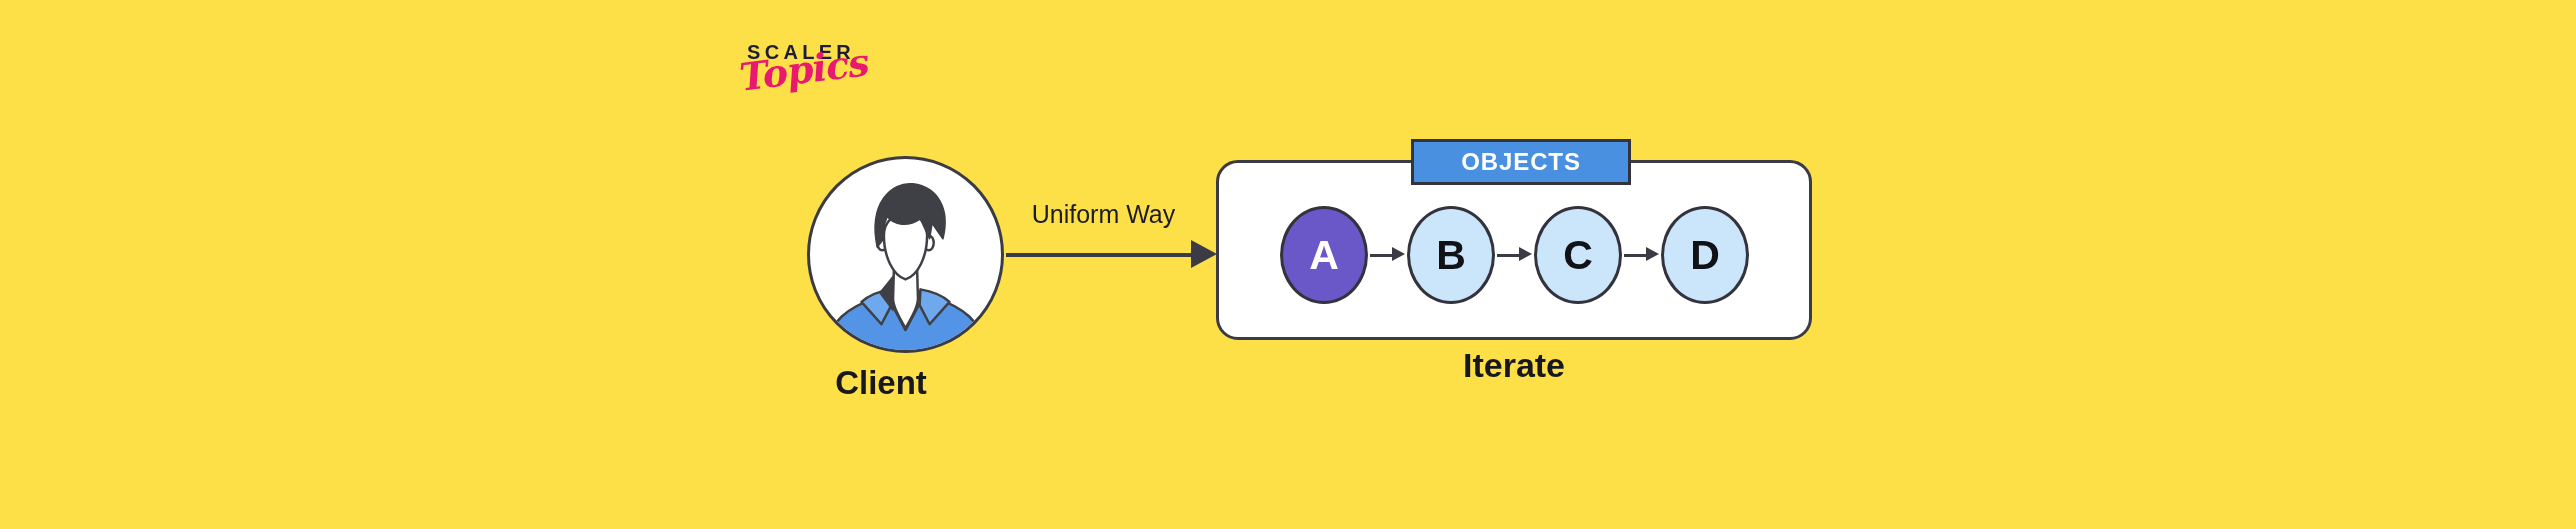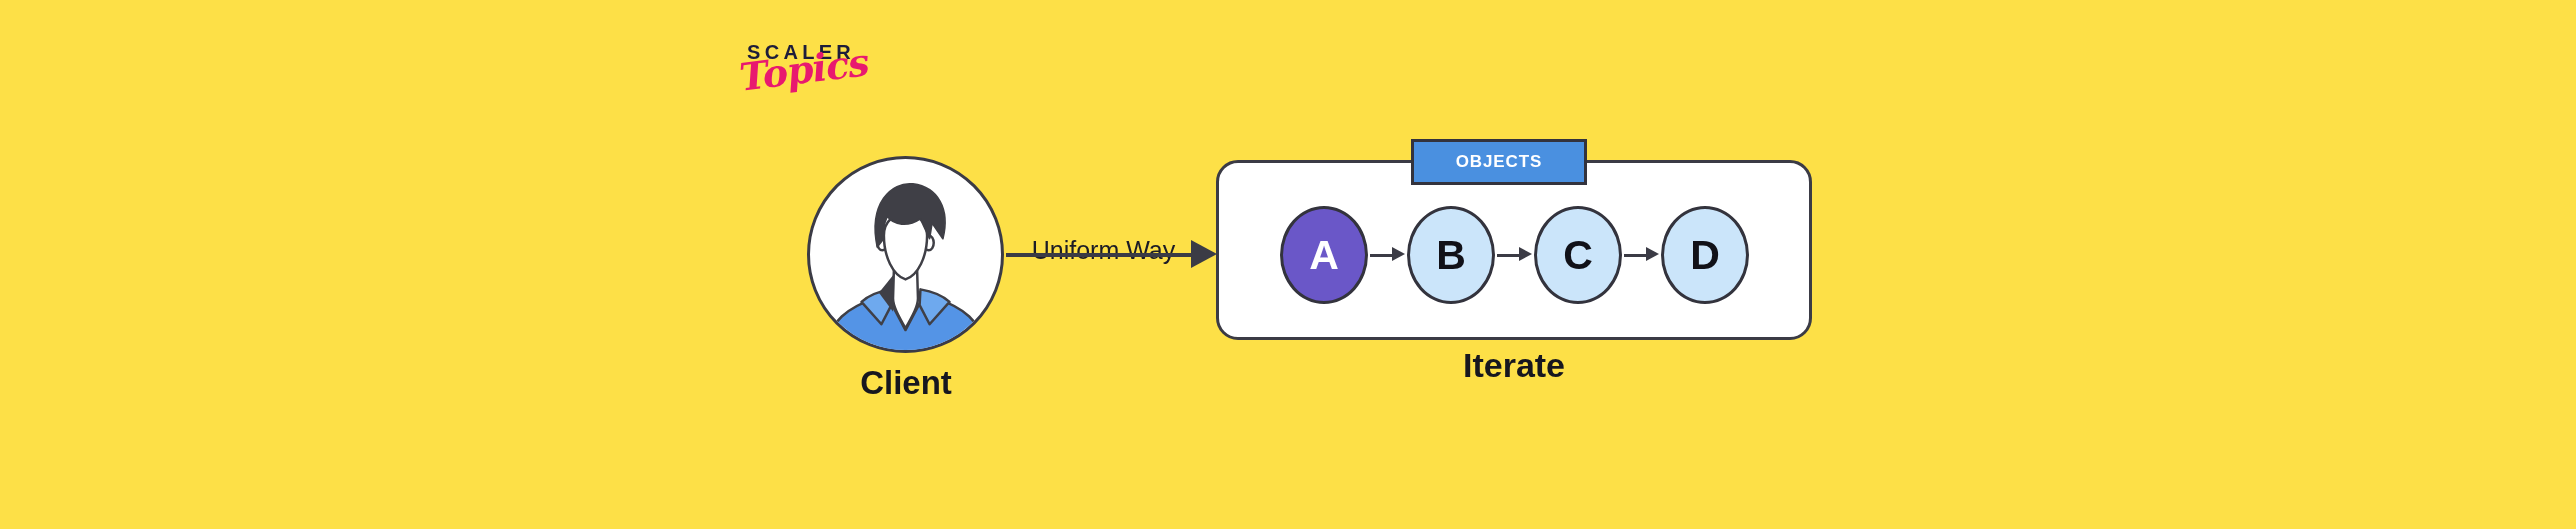--- a/index.html
+++ b/index.html
@@ -43,38 +43,37 @@
     width: 197px; height: 197px;
     box-sizing: border-box;
     background: #ffffff;
     border: 3.4px solid #3b3b45;
     border-radius: 50%;
     overflow: hidden;
   }
   .client-circle svg { display: block; width: 100%; height: 100%; }
   .client-label {
     position: absolute;
-    left: 820px; top: 364px;
+    left: 795px; top: 364px;
     width: 172px;
     text-align: center;
     font-size: 33px;
     font-weight: 700;
     color: #17171f;
   }
 
   
   .uniform-label {
     position: absolute;
     left: 996px; top: 200px;
     width: 215px;
     text-align: center;
     font-size: 25px;
     font-weight: 400;
     color: #1c1c26;
-    margin-top: 36px;
   }
   .main-arrow-line {
     position: absolute;
     left: 1006px; top: 253px;
     width: 187px; height: 4.3px;
     background: #3b3b45;
   }
   .main-arrow-head {
     position: absolute;
     left: 1191px; top: 240px;
@@ -90,28 +89,28 @@
     left: 1216px; top: 160px;
     width: 596px; height: 180px;
     box-sizing: border-box;
     background: #ffffff;
     border: 3.4px solid #3b3b45;
     border-radius: 22px;
   }
   .objects-tag {
     position: absolute;
     left: 1411px; top: 139px;
-    width: 176px; height: 46px;
+    width: 220px; height: 46px;
     box-sizing: border-box;
     background: #4a90e0;
     border: 3.4px solid #33333d;
     display: flex;
     align-items: center;
     justify-content: center;
-    font-size: 17px;
+    font-size: 24px;
     font-weight: 700;
     letter-spacing: 0.9px;
     color: #ffffff;
     z-index: 3;
   }
 
   .node {
     position: absolute;
     top: 206px;
     width: 88px; height: 98px;

